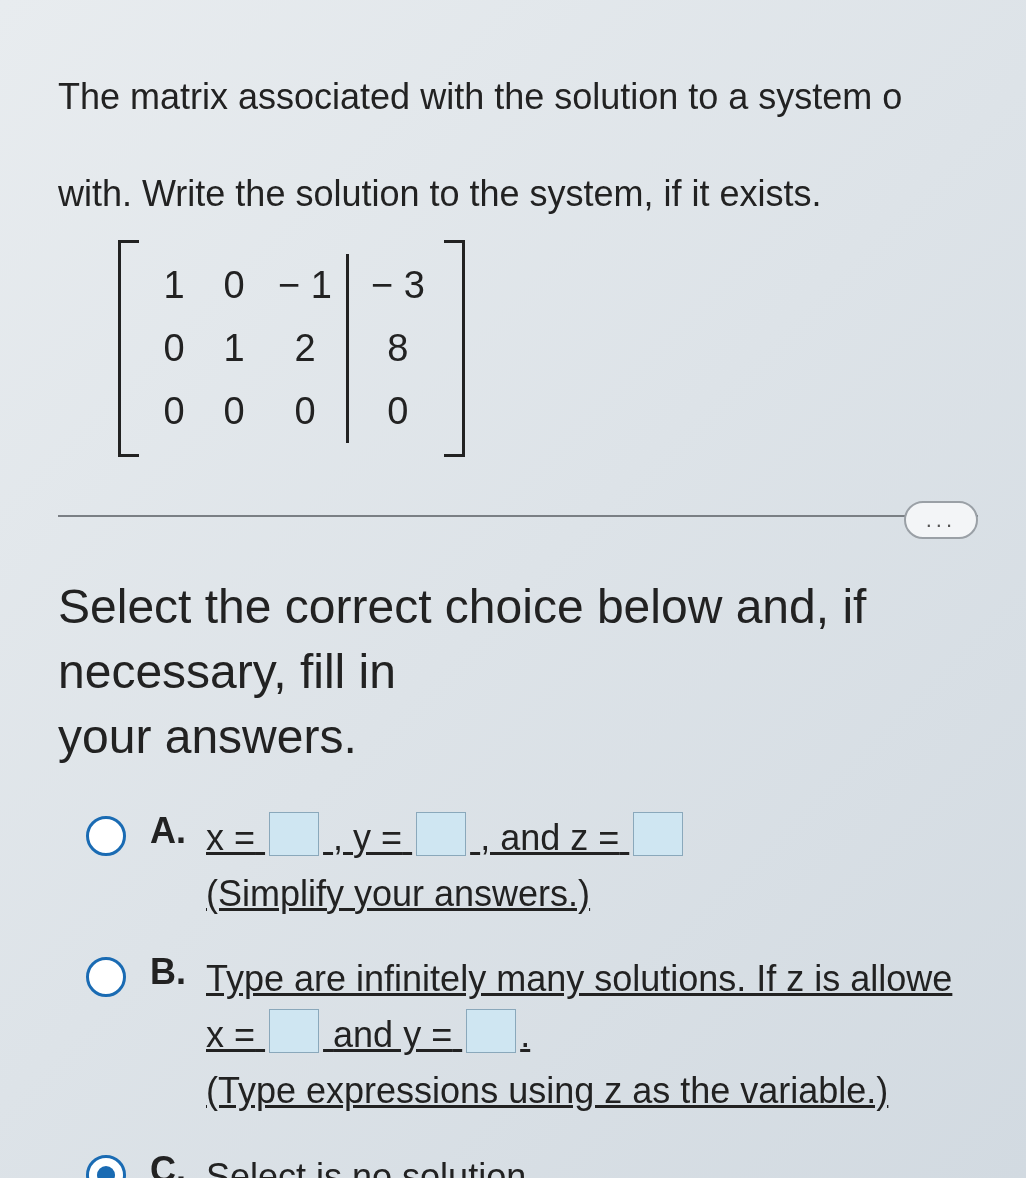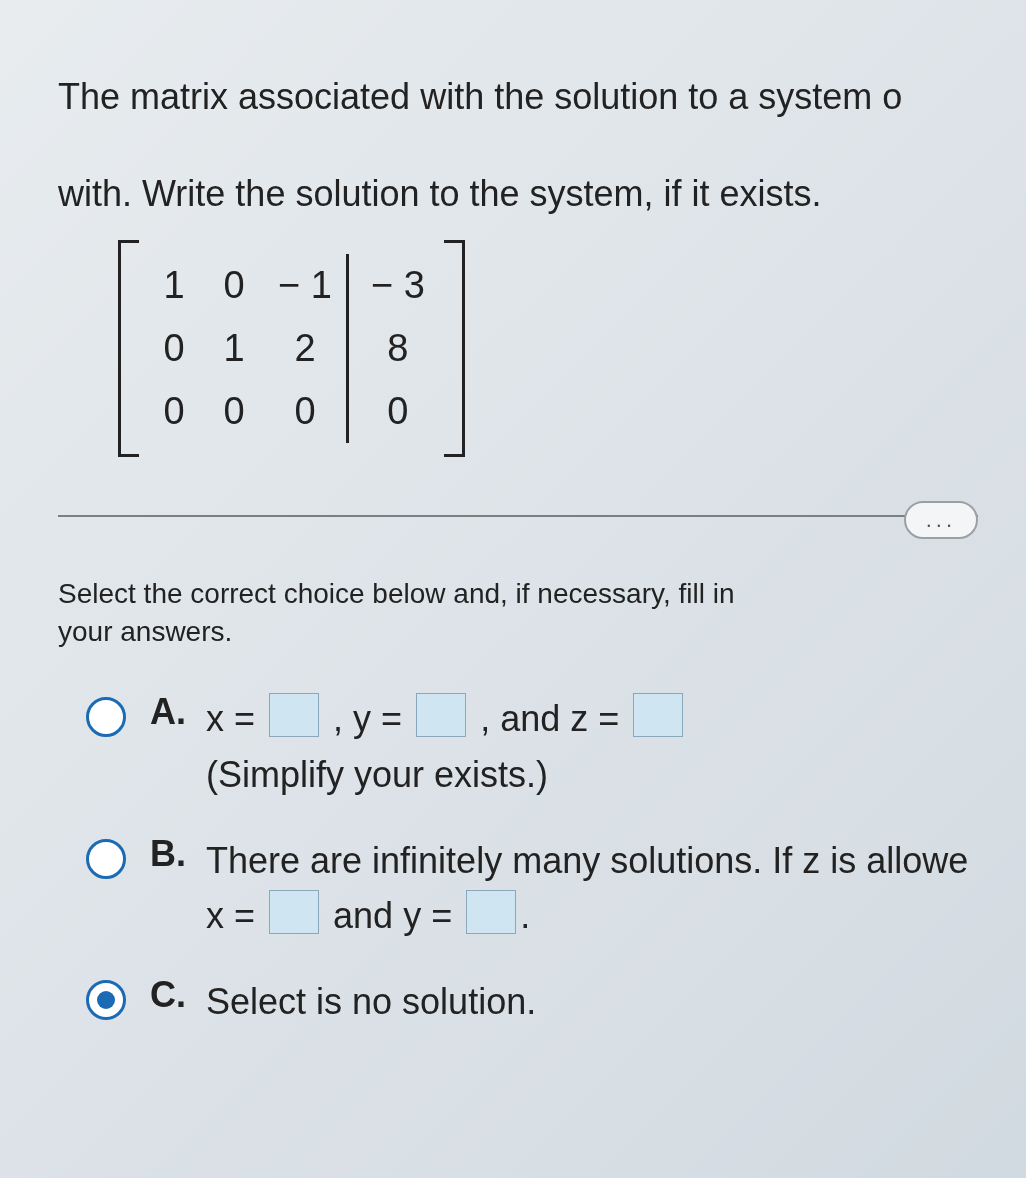--- a/index.html
+++ b/index.html
@@ -67,21 +67,21 @@
   .more-pill {
     background: #f3f5f7;
     border: 2px solid #9aa0a6;
     border-radius: 22px;
     padding: 4px 20px;
     color: #555;
     font-size: 22px;
     letter-spacing: 4px;
   }
   .instruct {
-    font-size: 28px;
+    font-size: 48px;
     line-height: 1.35;
     margin-bottom: 40px;
   }
   .choice {
     display: flex;
     align-items: flex-start;
     margin: 0 0 30px 28px;
     font-size: 36px;
   }
   .radio {
@@ -101,21 +101,21 @@
     width: 18px;
     height: 18px;
     background: #1a6bb3;
     border-radius: 50%;
   }
   .choice-letter {
     font-weight: bold;
     width: 56px;
     flex-shrink: 0;
   }
-  .choice-body { flex: 1; line-height: 1.55; }
+  .choice-body { flex: 1; line-height: 1.55; text-decoration: underline; }
   .blank {
     display: inline-block;
     width: 48px;
     height: 42px;
     background: #cfe6f2;
     border: 1px solid #8aa8bb;
     vertical-align: -6px;
     margin: 0 4px;
   }
 </style>
@@ -174,34 +174,35 @@
     <div class="radio"></div>
     <div class="choice-letter">A.</div>
     <div class="choice-body">
       <span>x =</span>
       <span class="blank"></span>
       <span>, y =</span>
       <span class="blank"></span>
       <span>, and z =</span>
       <span class="blank"></span>
       <br>
-      <span>(Simplify your exists.)</span>
+      <span>(Simplify your answers.)</span>
     </div>
   </div>
 
   <div class="choice">
     <div class="radio"></div>
     <div class="choice-letter">B.</div>
     <div class="choice-body">
-      <span>There are infinitely many solutions. If z is allowe</span><br>
+      <span>Type are infinitely many solutions. If z is allowe</span><br>
       <span>x =</span>
       <span class="blank"></span>
       <span> and y =</span>
       <span class="blank"></span><span>.</span>
       <br>
+      <span>(Type expressions using z as the variable.)</span>
     </div>
   </div>
 
   <div class="choice">
     <div class="radio selected"></div>
     <div class="choice-letter">C.</div>
     <div class="choice-body">
       <span>Select is no solution.</span>
     </div>
   </div>

